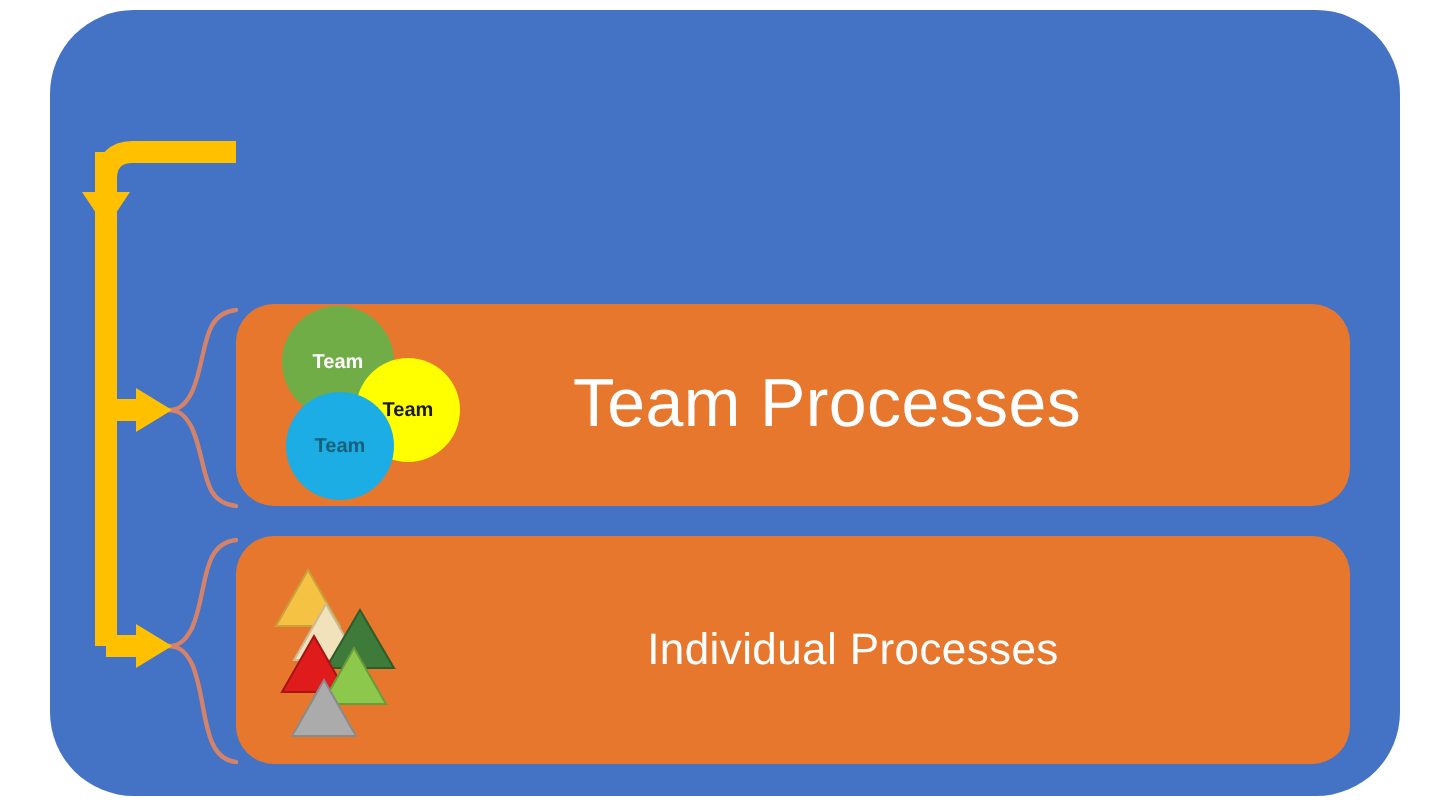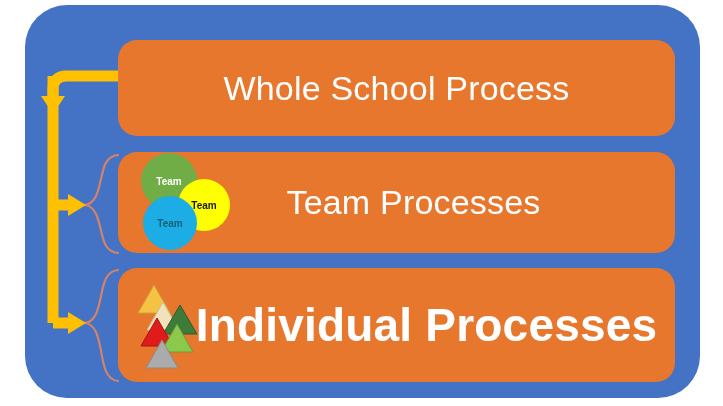--- a/index.html
+++ b/index.html
@@ -42,21 +42,21 @@
     letter-spacing: 0.2px;
     white-space: nowrap;
     user-select: none;
   }
   #bar-whole  { left: 118px; top: 40px;  width: 557px; height: 96px;  }
   #bar-team   { left: 118px; top: 152px; width: 557px; height: 101px; }
   #bar-indiv  { left: 118px; top: 268px; width: 557px; height: 114px; }
 
   #bar-whole .bar-label { font-size: 34px; }
   #bar-team  .bar-label { font-size: 34px; margin-left: 34px; }
-  #bar-indiv .bar-label { font-size: 46px; margin-left: 60px; font-weight: bold; }
+  #bar-indiv .bar-label { font-size: 22px; margin-left: 60px; }
 
   
   .overlay {
     position: absolute;
     left: 0;
     top: 0;
     width: 723px;
     height: 406px;
     pointer-events: none;
   }
@@ -115,23 +115,20 @@
 
     <line x1="53" y1="76" x2="53" y2="97" stroke="#FFC000" stroke-width="11"></line>
 
     <line x1="53" y1="205" x2="72" y2="205" stroke="#FFC000" stroke-width="11"></line>
     <polygon points="68,194 68,216 86,205" fill="#FFC000"></polygon>
 
     <line x1="53" y1="323" x2="72" y2="323" stroke="#FFC000" stroke-width="11"></line>
     <polygon points="68,312 68,334 86,323" fill="#FFC000"></polygon>
   </svg>
 
-  <div class="bar" id="bar-whole">
-    <span class="bar-label">Whole School Process</span>
-  </div>
 
   <div class="bar" id="bar-team">
     <span class="bar-label">Team Processes</span>
   </div>
 
   <div class="circle" id="circle-green">
     <span>Team</span>
   </div>
   <div class="circle" id="circle-yellow">
     <span>Team</span>

